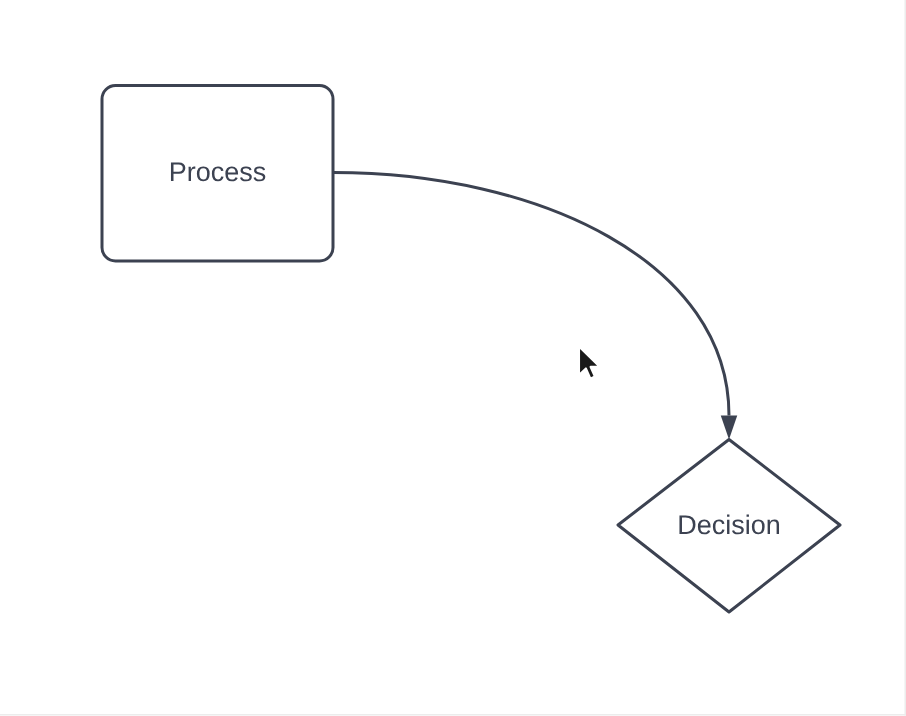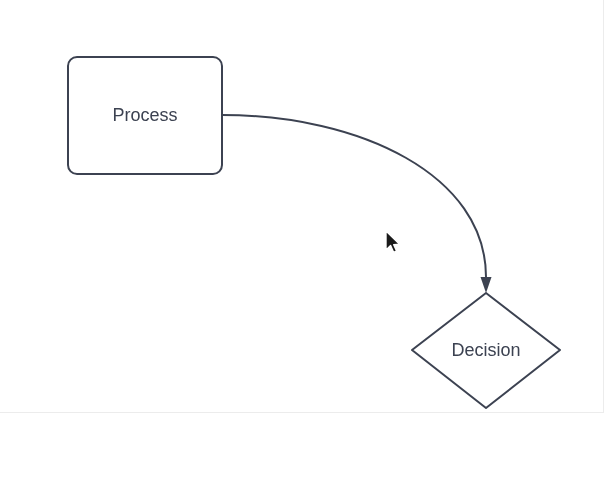--- a/index.html
+++ b/index.html
@@ -9,21 +9,21 @@
   body {
     width: 604px;
     height: 477px;
     background: #ffffff;
     font-family: "Liberation Sans", sans-serif;
     overflow: hidden;
   }
   #canvas {
     position: relative;
     width: 604px;
-    height: 413px;
+    height: 477px;
     background: #ffffff;
     box-sizing: border-box;
     border-right: 1px solid #ececec;
     border-bottom: 1px solid #ececec;
   }
   #diagram-svg {
     position: absolute;
     left: 0;
     top: 0;
     width: 604px;

